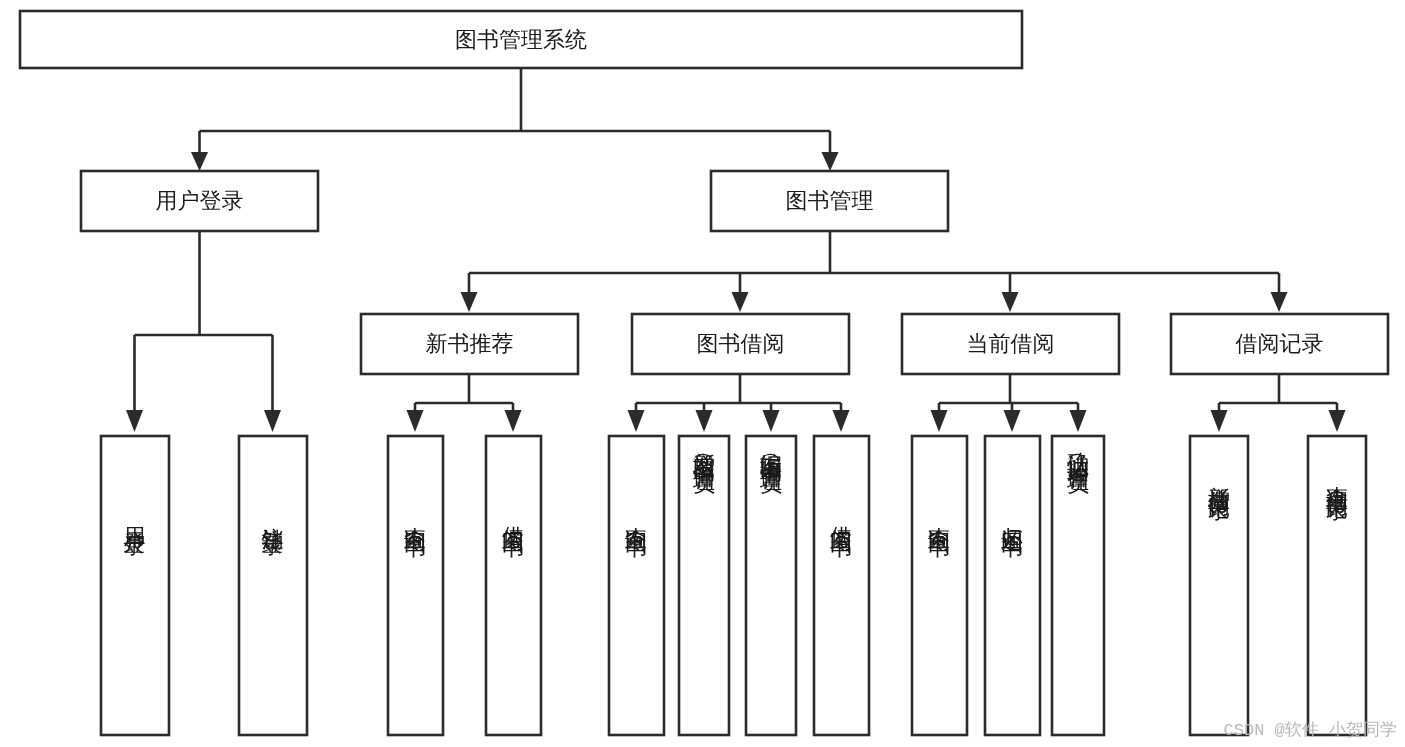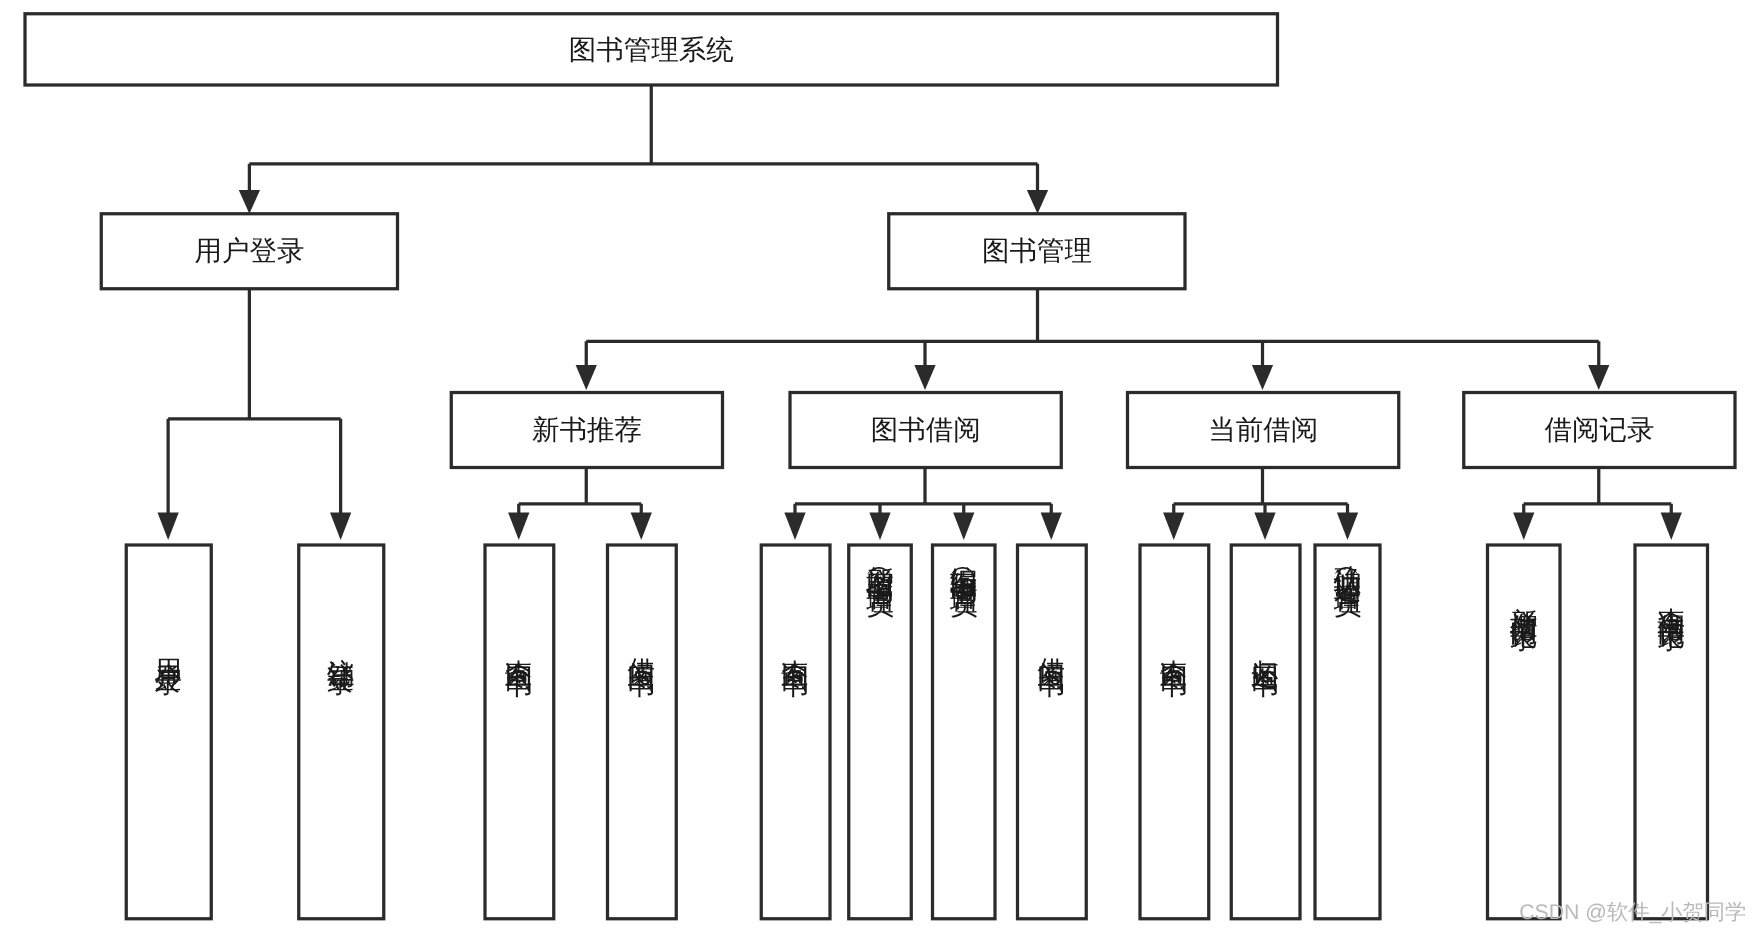--- a/index.html
+++ b/index.html
@@ -48,21 +48,21 @@
     stroke-linecap: butt;
   }
   .arrow-head {
     fill: #2b2b2b;
     stroke: none;
   }
   .watermark {
     position: absolute;
     right: 8px;
     bottom: 6px;
-    font-family: Liberation Sans, sans-serif;
+    font-family: Liberation Mono, monospace;
     font-size: 17px;
     color: #b9b9b9;
     white-space: nowrap;
     user-select: none;
   }
 </style>
 </head>
 <body>
 
 <svg id="diagram" viewBox="0 0 1405 747">

